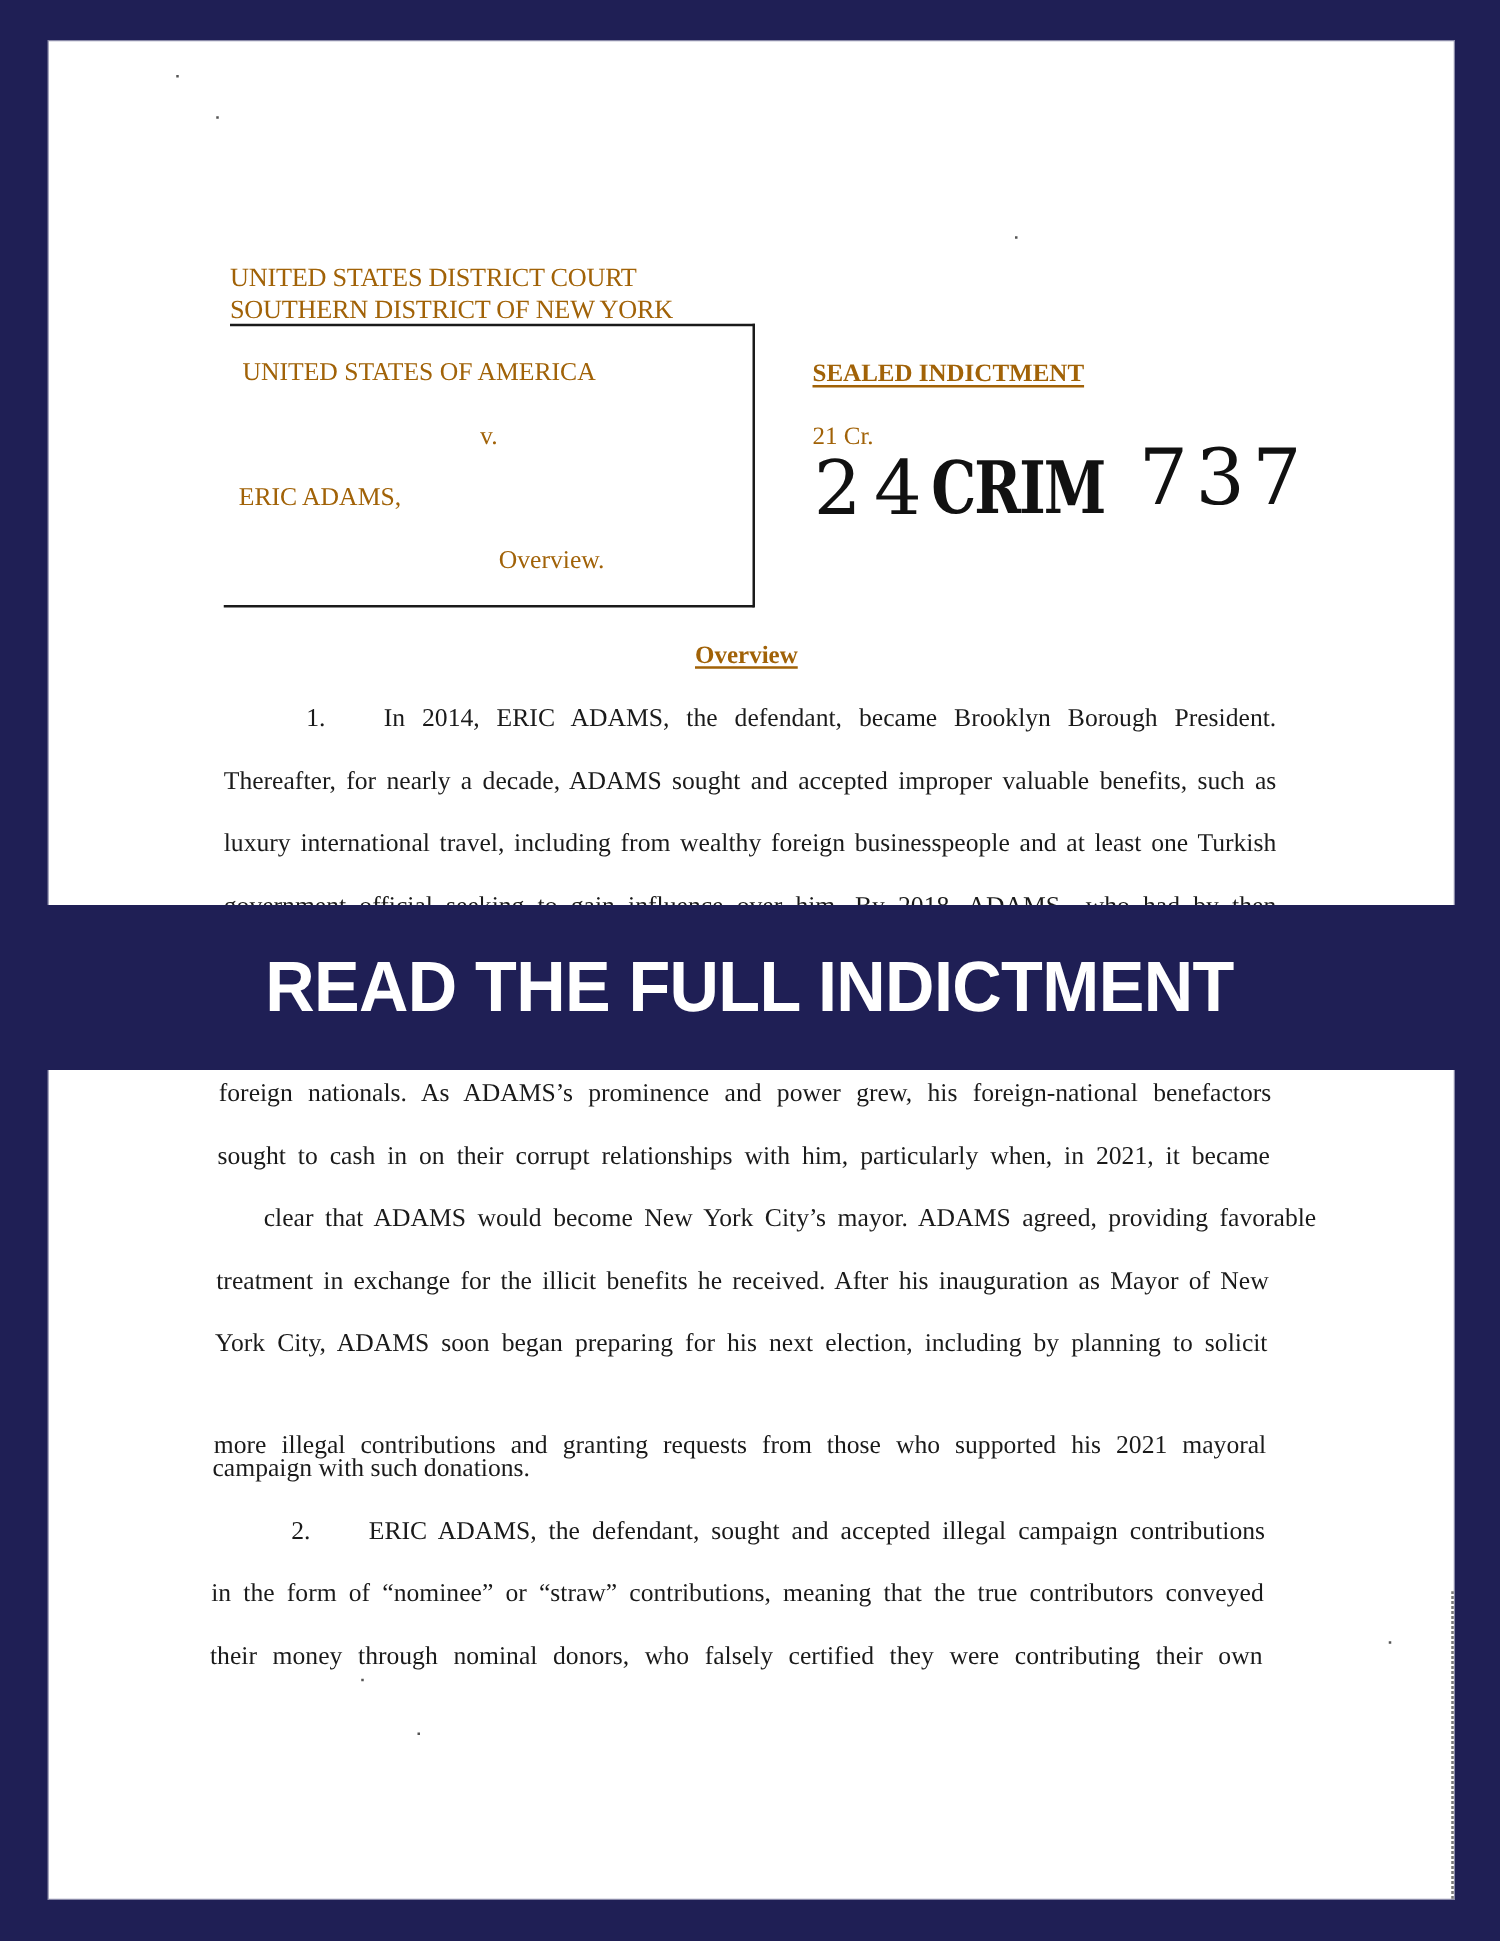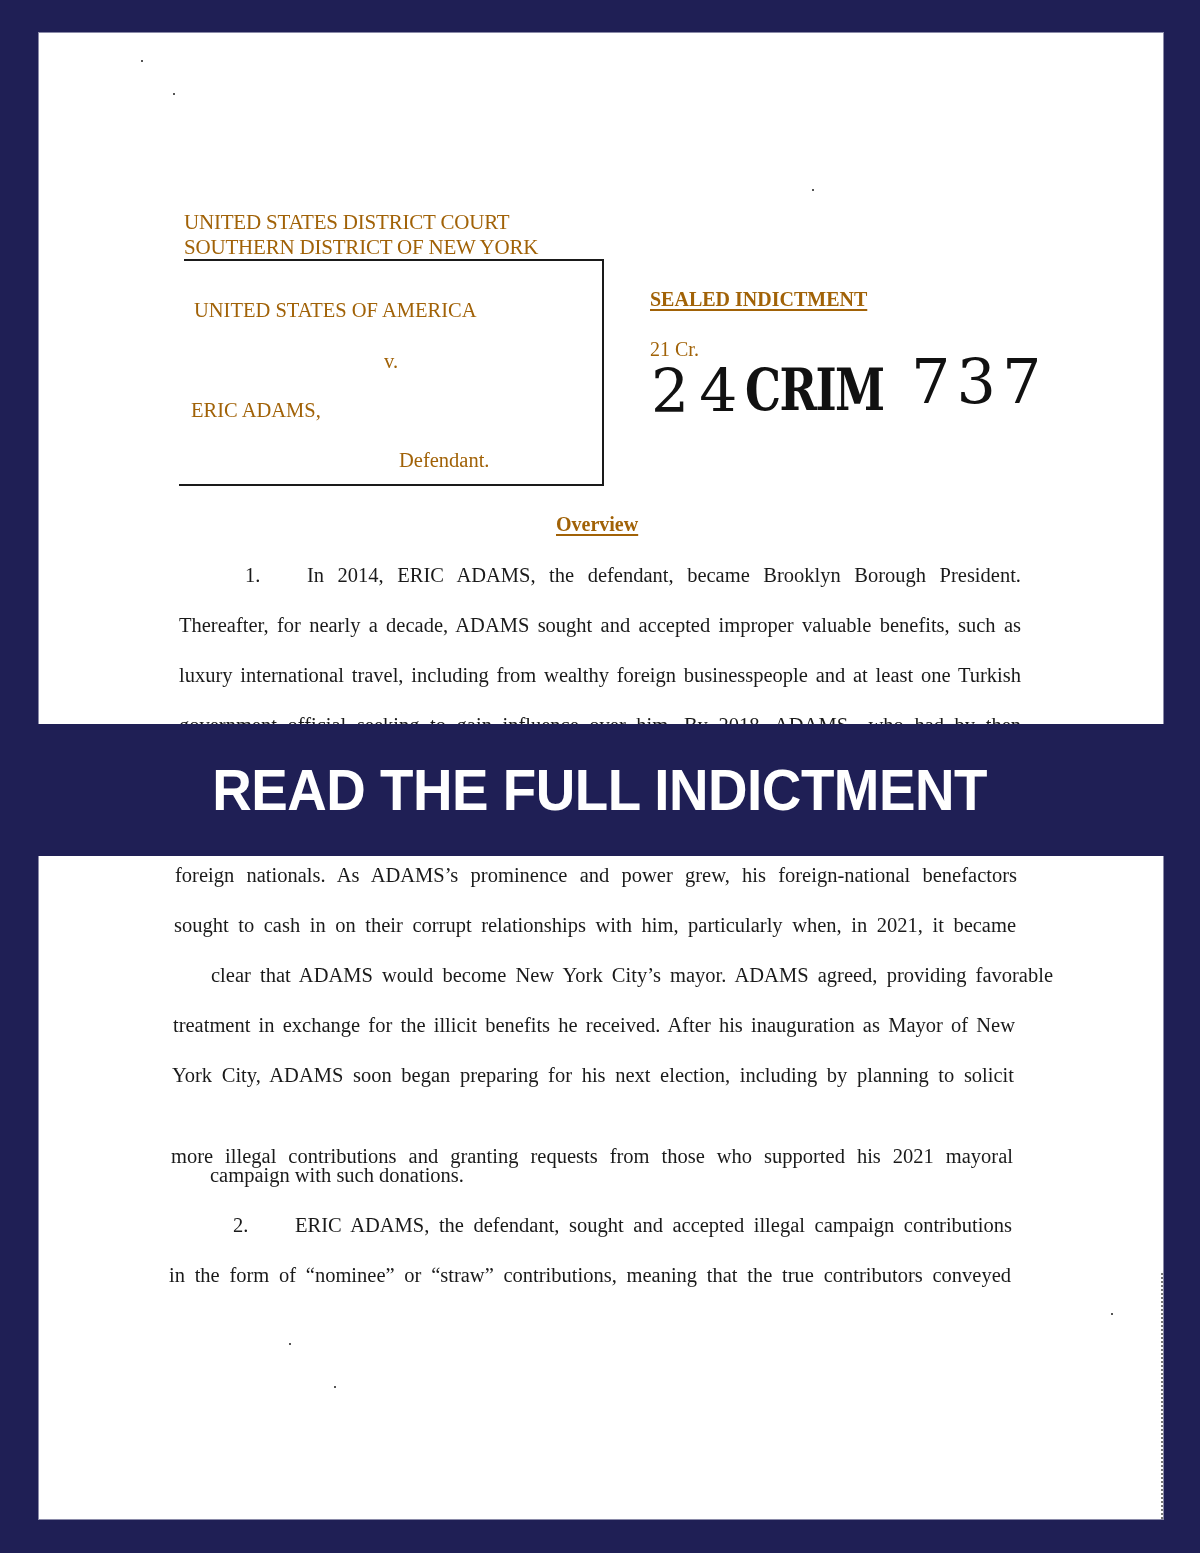--- a/index.html
+++ b/index.html
@@ -10,21 +10,21 @@
     font-family: "Liberation Serif", "DejaVu Serif", serif;
   }
   .page {
     position: absolute; left: 39px; top: 33px;
     width: 1124px; height: 1486px;
     background: #ffffff;
     box-shadow: 0 0 0 1px #8a8aa8;
   }
   .abs { position: absolute; white-space: nowrap; color: #a16207; }
   .court { font-size: 21px; letter-spacing: -0.2px; }
-  .caption { font-size: 20.5px; margin-top: 12px; }
+  .caption { font-size: 20.5px; }
   .rule { position: absolute; background: #1a1a1a; }
   .sealed {
     font-size: 20px; font-weight: bold; text-decoration: underline;
     text-underline-offset: 3px; text-decoration-thickness: 1.5px;
   }
   .crno { font-size: 20px; }
   .stamp {
     font-family: "DejaVu Serif", "Liberation Serif", serif;
     color: #111; line-height: 1;
   }
@@ -37,21 +37,21 @@
   .heading {
     font-size: 20px; font-weight: bold; text-decoration: underline;
     text-underline-offset: 3px;
   }
   .body-line {
     position: absolute; left: 170px; width: 842px;
     font-size: 20.5px; line-height: 24px;
     text-align: justify; text-align-last: justify;
     color: #1a1a1a; white-space: nowrap;
   }
-  .body-line.last { text-align-last: left; margin-left: 40px; }
+  .body-line.last { text-align-last: left; }
   .para-num { display: inline-block; width: 62px; }
   .banner {
     position: absolute; left: 0; top: 724px;
     width: 1200px; height: 132px;
     background: #1f1f55;
     display: flex; align-items: center; justify-content: center;
     cursor: pointer;
   }
   .banner-label {
     font-family: "Liberation Sans", "DejaVu Sans", sans-serif;
@@ -73,21 +73,21 @@
   <div class="abs court" style="left:145px; top:177px;">UNITED STATES DISTRICT COURT</div>
   <div class="abs court" style="left:145px; top:202px;">SOUTHERN DISTRICT OF NEW YORK</div>
 
   <div class="rule" style="left:145px; top:226px; width:420px; height:2px;"></div>
   <div class="rule" style="left:563px; top:226px; width:2px; height:227px;"></div>
   <div class="rule" style="left:140px; top:451px; width:424px; height:2px;"></div>
 
   <div class="abs caption" style="left:155px; top:254px;">UNITED STATES OF AMERICA</div>
   <div class="abs caption" style="left:345px; top:305px;">v.</div>
   <div class="abs caption" style="left:152px; top:354px;">ERIC ADAMS,</div>
-  <div class="abs caption" style="left:360px; top:404px;">Defendant.</div>
+  <div class="abs caption" style="left:360px; top:404px;">Overview.</div>
 
   <div class="abs sealed" style="left:611px; top:255px;">SEALED INDICTMENT</div>
   <div class="abs crno" style="left:611px; top:305px;">21 Cr.</div>
 
   <div class="abs stamp stamp-24" style="left:612px; top:328px;">24</div>
   <div class="abs stamp stamp-crim" style="left:706px; top:328px;">CRIM</div>
   <div class="abs stamp stamp-556" style="left:872px; top:318px;">737</div>
 
   <div class="abs heading" style="left:517px; top:480px;">Overview</div>
 
@@ -103,20 +103,21 @@
   <div class="body-line" style="top:930px; left:134px; width:842px;margin-left:38px;">clear that ADAMS would become New York City’s mayor.  ADAMS agreed, providing favorable</div>
   <div class="body-line" style="top:980px; left:134px; width:842px;">treatment in exchange for the illicit benefits he received.  After his inauguration as Mayor of New</div>
   <div class="body-line" style="top:1030px; left:133px; width:842px;">York City, ADAMS soon began preparing for his next election, including by planning to solicit</div>
   <div class="body-line" style="top:1080px; left:132px; width:842px;margin-top:31px;">more illegal contributions and granting requests from those who supported his 2021 mayoral</div>
   <div class="body-line last" style="top:1130px; left:131px;">campaign with such donations.</div>
 
   <div class="body-line" style="top:1180px; left:194px; width:779px;">
     <span class="para-num">2.</span><span>ERIC ADAMS, the defendant, sought and accepted illegal campaign contributions</span>
   </div>
   <div class="body-line" style="top:1230px; left:130px; width:842px;">in the form of “nominee” or “straw” contributions, meaning that the true contributors conveyed</div>
+  <div class="body-line" style="top:1280px; left:129px; width:842px;">their money through nominal donors, who falsely certified they were contributing their own</div>
 
   <div class="speck" style="left:102px; top:27px;"></div>
   <div class="speck" style="left:134px; top:60px;"></div>
   <div class="speck" style="left:773px; top:156px;"></div>
   <div class="speck" style="left:250px; top:1310px;"></div>
   <div class="speck" style="left:295px; top:1353px;"></div>
   <div class="speck" style="left:1072px; top:1280px;"></div>
   <div class="scan-edge"></div>
 </div>
 

